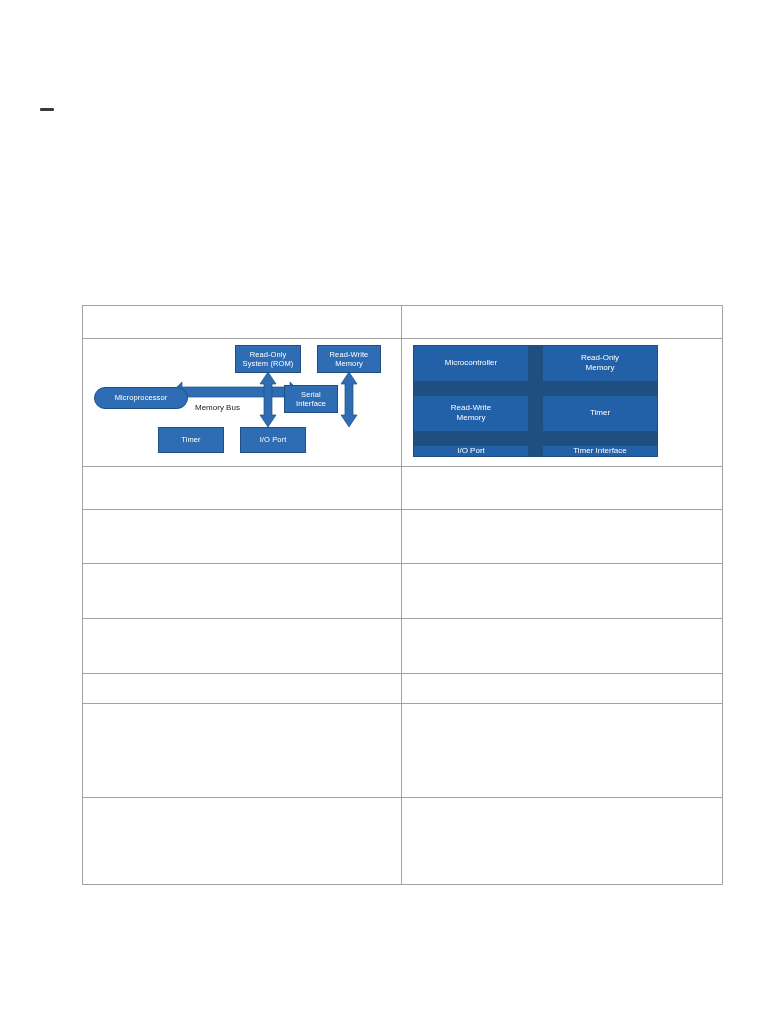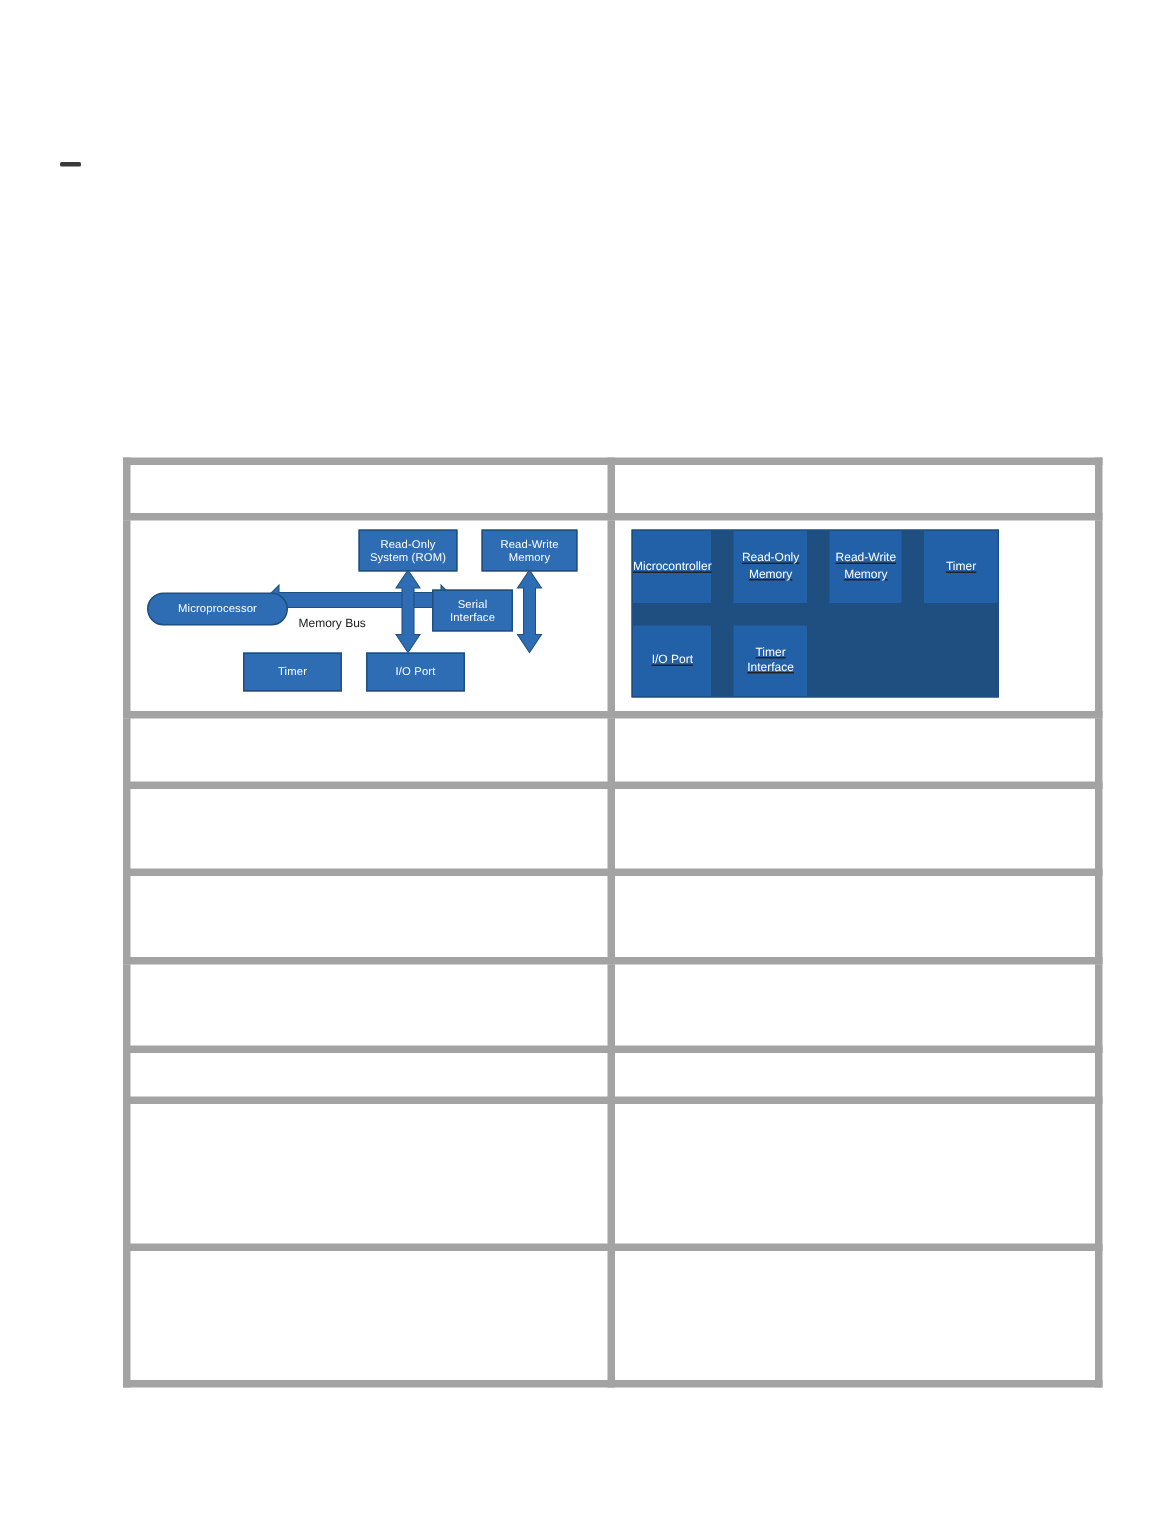--- a/index.html
+++ b/index.html
@@ -37,21 +37,21 @@
   
   #doc-table {
     position: absolute;
     left: 82px;
     top: 305px;
     width: 638px;
     border-collapse: collapse;
     table-layout: fixed;
   }
   #doc-table td {
-    border: 5px solid #a3a3a3;
+    border: 1px solid #a3a3a3;
     vertical-align: top;
     padding: 0;
     font-size: 11px;
     color: #222;
   }
   #doc-table td.col-left  { width: 318px; }
   #doc-table td.col-right { width: 320px; }
 
   .cell-text {
     display: block;
@@ -109,27 +109,26 @@
     width: 320px;
     height: 127px;
   }
   .mc-grid {
     position: absolute;
     left: 11px;
     top: 6px;
     width: 245px;
     height: 112px;
     display: grid;
-    grid-template-columns: repeat(4, 1fr);
+    grid-template-columns: repeat(2, 1fr);
     grid-template-rows: repeat(2, 1fr);
     background: #1f4e80;
     gap: 15px;
     border: 1px solid #1f4e80;
     box-sizing: border-box;
-    text-decoration: underline;
   }
   .mc-cell {
     background: #2261a8;
     color: #ffffff;
     font-size: 8px;
     line-height: 1.3;
     display: flex;
     align-items: center;
     justify-content: center;
     text-align: center;

